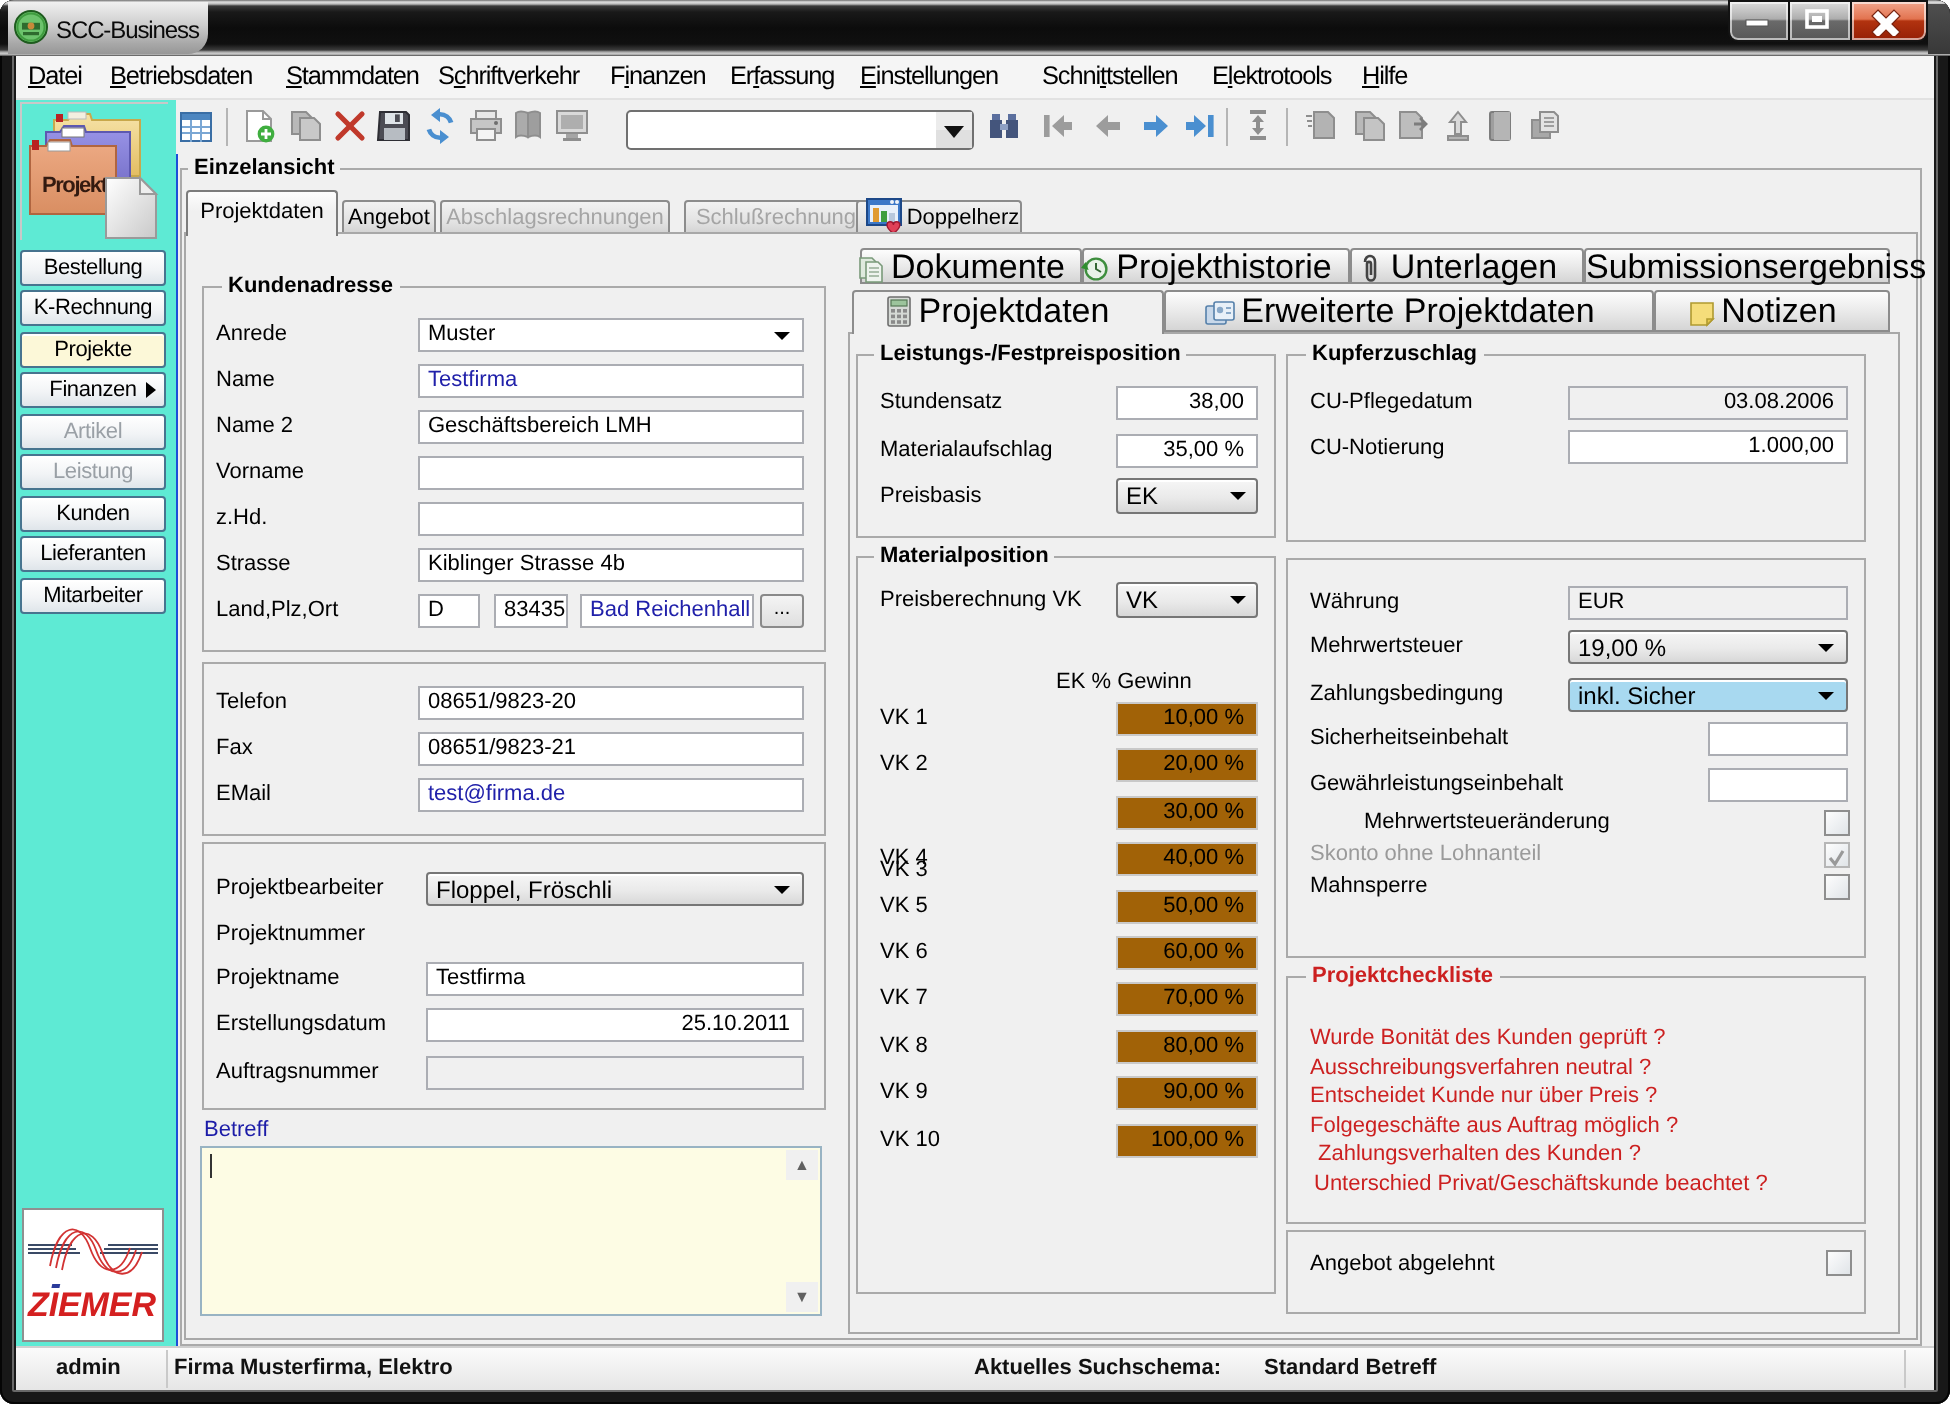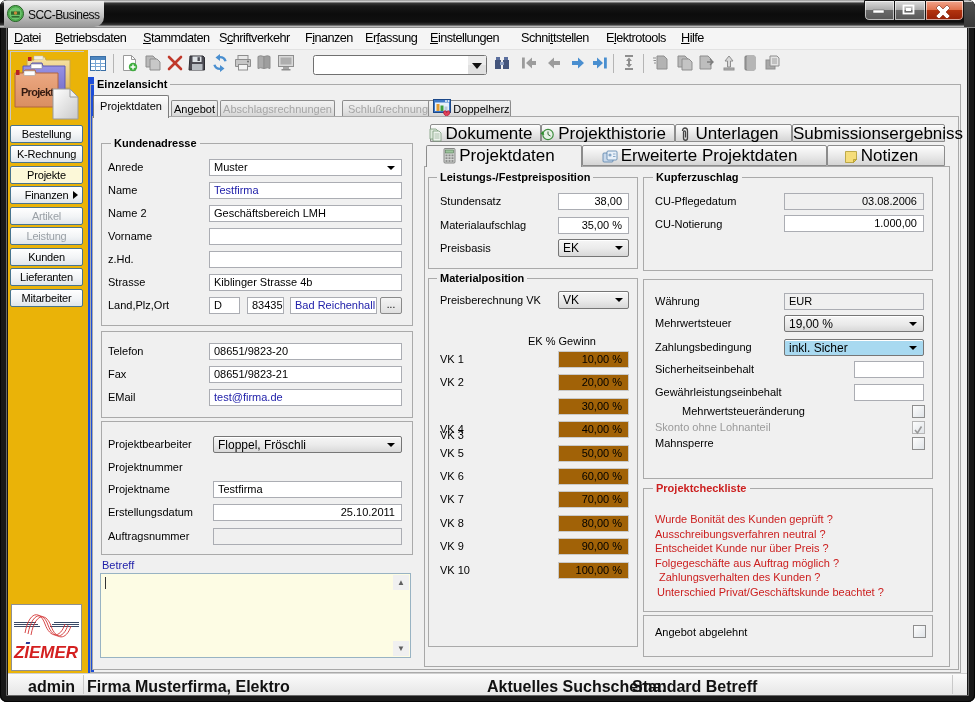--- a/index.html
+++ b/index.html
@@ -20,27 +20,27 @@
 #btnmax{border-left:none;border-right:none;width:30px;}
 #btnclose{border-radius:0 0 5px 0;width:37px;background:linear-gradient(to bottom,#f2a58c,#e2734f 45%,#b2330f 50%,#951f06);}
 
 #content{position:absolute;left:8px;top:28px;width:959px;height:666px;background:#f0f0f0;}
 #menubar{position:absolute;left:0;top:0;width:959px;height:21px;background:#f5f5f5;border-bottom:1px solid #e2e2e2;font-size:12.7px;color:#000;letter-spacing:-0.55px;}
 .mi{position:absolute;top:3px;}
 u{text-decoration:underline;}
 
 #toolbar{position:absolute;left:80px;top:22px;width:879px;height:27px;background:#f0f0f0;}
 
-#sidebar{position:absolute;left:0;top:22px;width:80px;height:623px;background:#eab308;border-right:6px solid #1d4ed8;}
+#sidebar{position:absolute;left:0;top:22px;width:80px;height:623px;background:#5eead4;border-right:1px solid #1d4ed8;}
 .sbtn{position:absolute;left:2px;width:73px;height:18px;border:1px solid #47748f;border-radius:2px;letter-spacing:-0.2px;
  background:linear-gradient(to bottom,#ffffff,#f2f4f6 55%,#dfe5ea);font-size:11px;text-align:center;line-height:16px;color:#000;box-sizing:border-box;box-shadow:inset 0 1px 0 #fff;}
 .sbtn.sel{background:#fcf8d8;}
 .sbtn.dis{color:#9aa0a6;}
 
-#statusbar{position:absolute;left:0;top:645px;width:959px;height:21px;background:linear-gradient(to bottom,#fbfbfb,#e6e6e6);border-top:1px solid #cfcfcf;font-size:16px;font-weight:bold;color:#111;}
+#statusbar{position:absolute;left:0;top:645px;width:959px;height:21px;background:linear-gradient(to bottom,#fbfbfb,#e6e6e6);border-top:1px solid #cfcfcf;font-size:11px;font-weight:bold;color:#111;}
 
 .abs{position:absolute;}
 .lbl{position:absolute;font-size:11px;color:#000;white-space:nowrap;}
 .box{position:absolute;border:1px solid #aaaaaa;background:#f0f0f0;}
 .inp{position:absolute;border:1px solid #abadb3;background:#fff;font-size:11px;font-family:"Liberation Sans",sans-serif;color:#000;padding:0 4px;line-height:16px;white-space:nowrap;overflow:hidden;}
 .ro{background:#f0f0f0;}
 .blue{color:#2121aa;}
 .rt{text-align:right;padding-right:6px;}
 .combo{position:absolute;border:1px solid #767676;border-radius:2px;background:linear-gradient(to bottom,#f6f6f6,#eaeaea 55%,#d8d8d8);font-size:12px;padding:0 4px;line-height:16px;box-shadow:inset 0 1px 0 #fff;}
 .arr{position:absolute;width:0;height:0;border-left:4px solid transparent;border-right:4px solid transparent;border-top:4px solid #000;}

